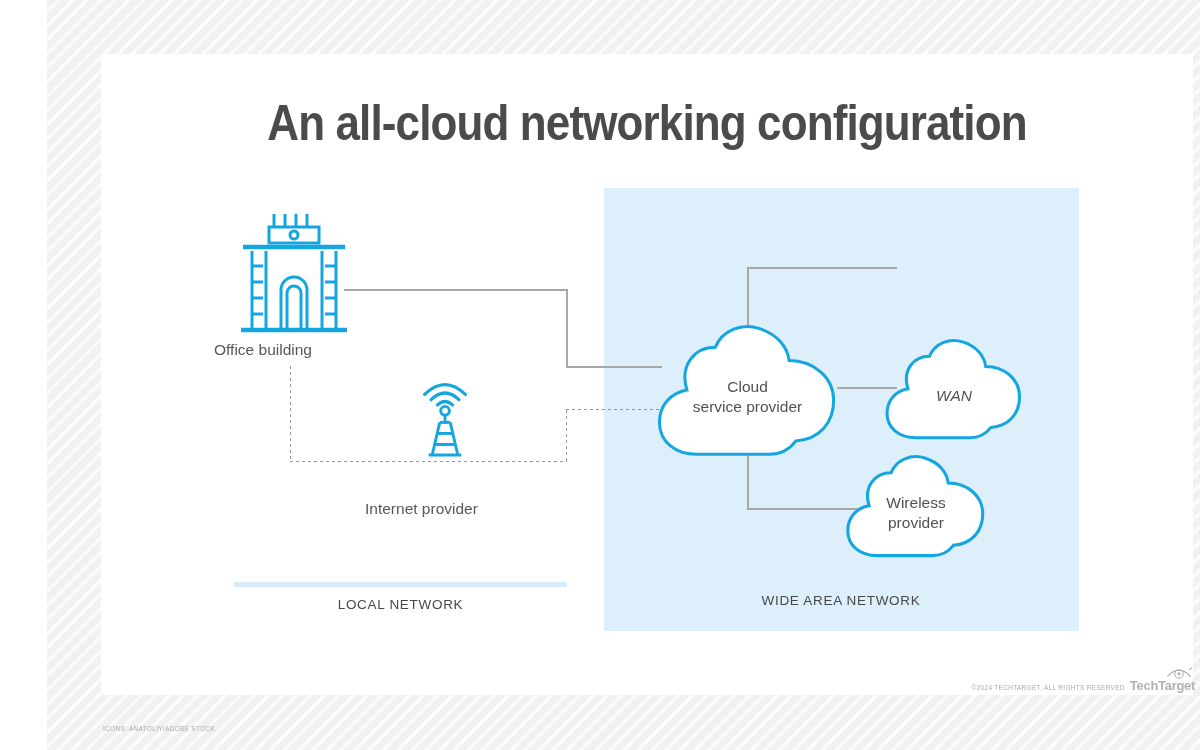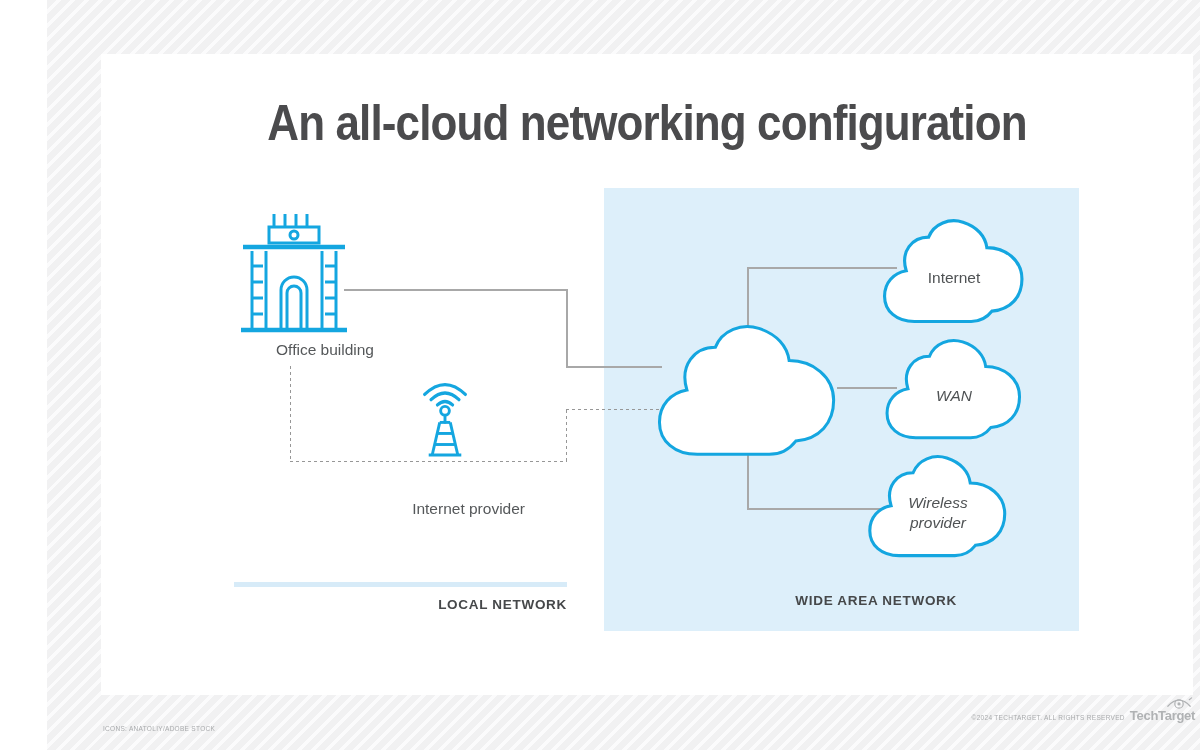--- a/index.html
+++ b/index.html
@@ -57,50 +57,50 @@
   .cloud-label {
     position: relative; z-index: 1;
     text-align: center;
     font-size: 15.5px;
     line-height: 20px;
     color: #4f5254;
     padding-top: 16px;
   }
   .node-label {
     position: absolute; z-index: 4;
-    text-align: right;
+    text-align: left;
     font-size: 15.5px;
     color: #55585a;
   }
   .section-label {
     position: absolute; z-index: 4;
-    text-align: right;
+    text-align: center;
     font-size: 13.5px;
-    font-weight: 700;
+    font-weight: 400;
     letter-spacing: 0.7px;
     color: #46484a;
   }
   .local-underline {
     position: absolute;
     left: 187px; top: 582px;
     width: 333px; height: 4.5px;
     background: #d7ebf8;
     z-index: 1;
   }
   .footer-credit {
     position: absolute;
     left: 56px; top: 725px;
     font-size: 6.5px;
     letter-spacing: 0.3px;
     color: #a9abad;
     z-index: 2;
   }
   .footer-right {
     position: absolute;
-    right: 52px; top: 696px;
+    right: 52px; top: 666px;
     display: flex; align-items: center; gap: 5px;
     z-index: 2;
   }
   .footer-copyright {
     font-size: 6.5px;
     letter-spacing: 0.3px;
     color: #a9abad;
     margin-top: 16px;
   }
   .brand-logo { display: flex; flex-direction: column; align-items: flex-end; }
@@ -196,49 +196,47 @@
         C 196 111 181 128 156 130
         C 149 139 139 144 128 144
         Z"></path>
     </defs>
   </svg>
 
   <div class="cloud" style="left:593px; top:318px; width:215px; height:142px;">
     <svg viewBox="0 0 210 150">
       <use href="#cloud-shape" fill="#ffffff" stroke="#14a6e0" stroke-width="3.2"></use>
     </svg>
-  </div>
-
-  <div class="cloud" style="left:826px; top:214px; width:162px; height:112px;">
-    <svg viewBox="0 0 210 150">
-      <use href="#cloud-shape" fill="#ffffff" stroke="#14a6e0" stroke-width="4.2"></use>
-    </svg>
-    <div class="cloud-label">Internet</div>
-  </div>
+    <div class="cloud-label">
+      <div>Cloud</div>
+      <div>service provider</div>
+    </div>
+  </div>
+
 
   <div class="cloud" style="left:826px; top:334px; width:162px; height:108px;font-style:italic;">
     <svg viewBox="0 0 210 150">
       <use href="#cloud-shape" fill="#ffffff" stroke="#14a6e0" stroke-width="4.2"></use>
     </svg>
     <div class="cloud-label">WAN</div>
   </div>
 
-  <div class="cloud" style="left:810px; top:450px; width:162px; height:110px;font-style:italic;">
+  <div class="cloud" style="left:788px; top:450px; width:162px; height:110px;">
     <svg viewBox="0 0 210 150">
       <use href="#cloud-shape" fill="#ffffff" stroke="#14a6e0" stroke-width="4.2"></use>
     </svg>
     <div class="cloud-label">
       <div>Wireless</div>
       <div>provider</div>
     </div>
   </div>
 
   <div class="local-underline"></div>
   <div class="section-label" style="left:187px; top:597px; width:333px;">LOCAL NETWORK</div>
-  <div class="section-label" style="left:610px; top:593px; width:300px;">WIDE AREA NETWORK</div>
+  <div class="section-label" style="left:644px; top:593px; width:300px;">WIDE AREA NETWORK</div>
 
   <div class="footer-credit">ICONS: ANATOLIY/ADOBE STOCK</div>
 
   <div class="footer-right">
     <div class="footer-copyright">©2024 TECHTARGET. ALL RIGHTS RESERVED</div>
     <div class="brand-logo">
       <svg class="brand-eye" viewBox="0 0 60 30" fill="none" stroke="#b0b2b4" stroke-width="2.5">
         <path d="M 6 22 Q 30 -4 54 22" stroke-linecap="round"></path>
         <circle cx="30" cy="17" r="9"></circle>
         <circle cx="30" cy="17" r="3.5" fill="#b0b2b4" stroke="none"></circle>

